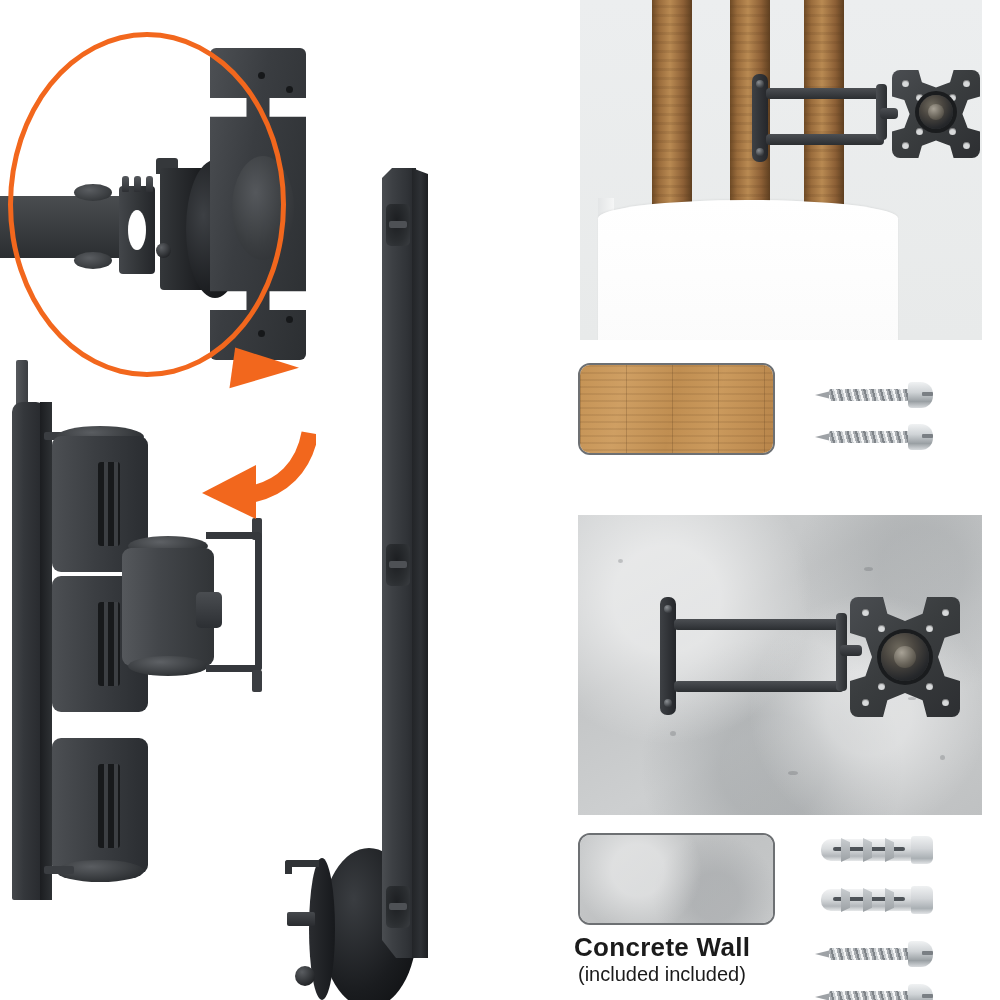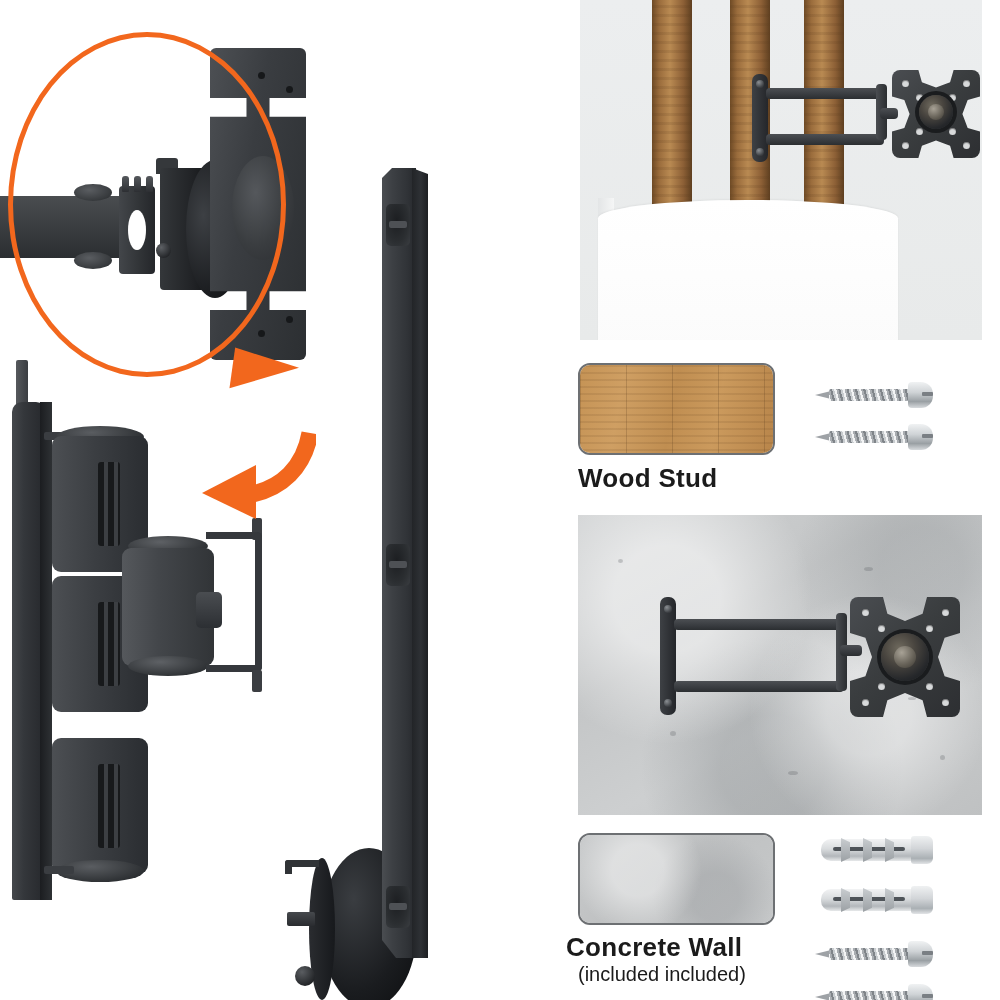--- a/index.html
+++ b/index.html
@@ -393,21 +393,21 @@
     white-space: nowrap;
   }
   .label-sub {
     position:absolute;
     font-size: 20px;
     font-weight: 400;
     color: #1b1b1b;
     white-space: nowrap;
   }
   #label-wood-stud { left: 18px; top: 463px; }
-  #label-concrete-wall { left: 6px; top: 932px; }
+  #label-concrete-wall { left: 14px; top: 932px; }
   #label-concrete-note { left: 18px; top: 963px; }
 
   
   .screw { position:absolute; width: 118px; height: 26px; }
   .screw .shank {
     position:absolute; left: 14px; top: 7px; width: 82px; height: 12px;
     background:
       repeating-linear-gradient(75deg, #f3f4f5 0 2px, #a9adb1 2px 4px, #7f8489 4px 6px, #c9cdd0 6px 8px),
       linear-gradient(180deg,#dcdfe1,#8d9296);
     border-radius: 2px;
@@ -560,21 +560,20 @@
       <div class="mnt-vesa-hole" style="left:336px; top:128px;"></div>
       <div class="mnt-vesa-hole" style="left:369px; top:128px;"></div>
       <div class="mnt-vesa-ring" style="left:339px; top:95px; width:34px; height:34px;"></div>
       <div class="mnt-vesa-knob" style="left:348px; top:104px; width:16px; height:16px;"></div>
     </div>
 
     <div class="swatch" id="swatch-wood">
       <div class="fill"></div>
     </div>
 
-    <div class="label-main" id="label-wood-stud">Wood Stud</div>
 
     <div class="hw-group" style="left:255px; top:382px;">
       <div class="screw" style="left:0; top:0;">
         <div class="tip"></div>
           <div class="shank"></div>
           <div class="head"></div>
       </div>
       <div class="screw" style="left:0; top:42px;">
         <div class="tip"></div>
           <div class="shank"></div>

